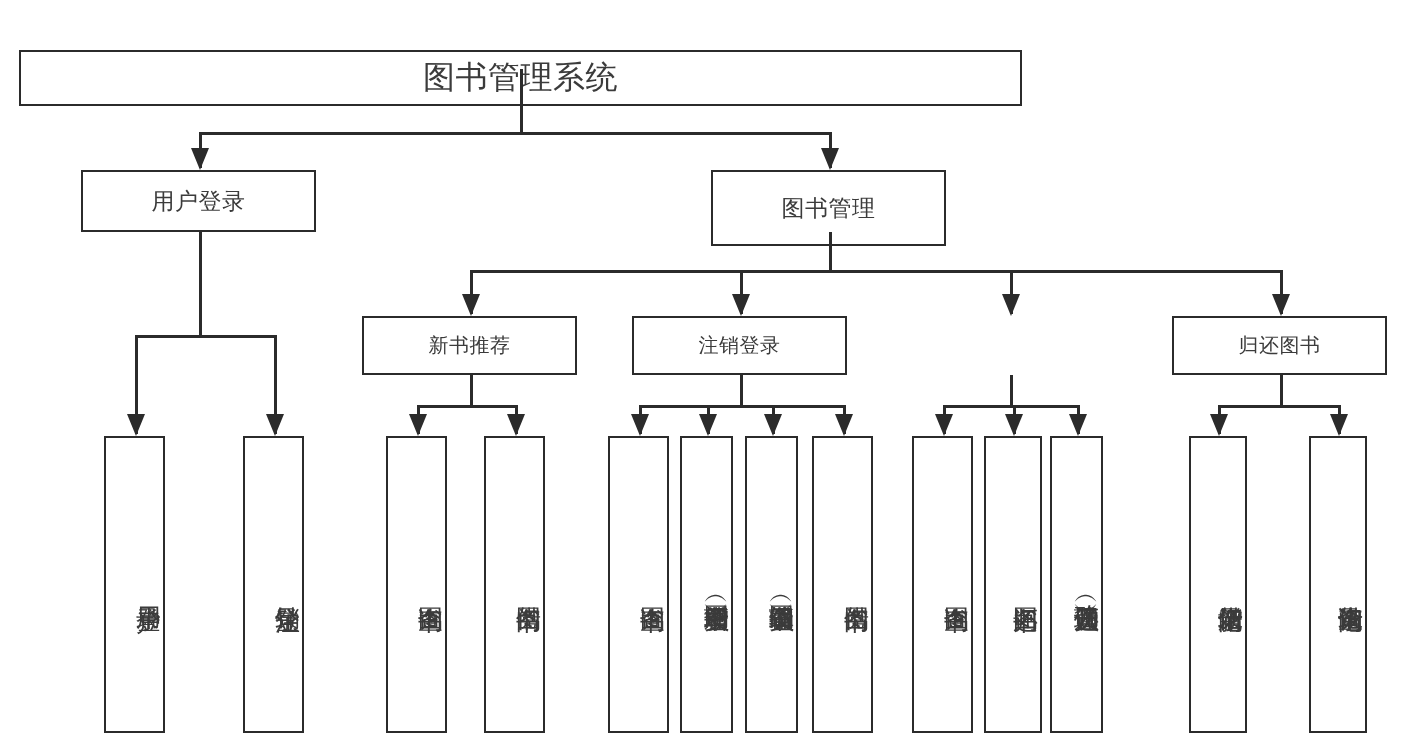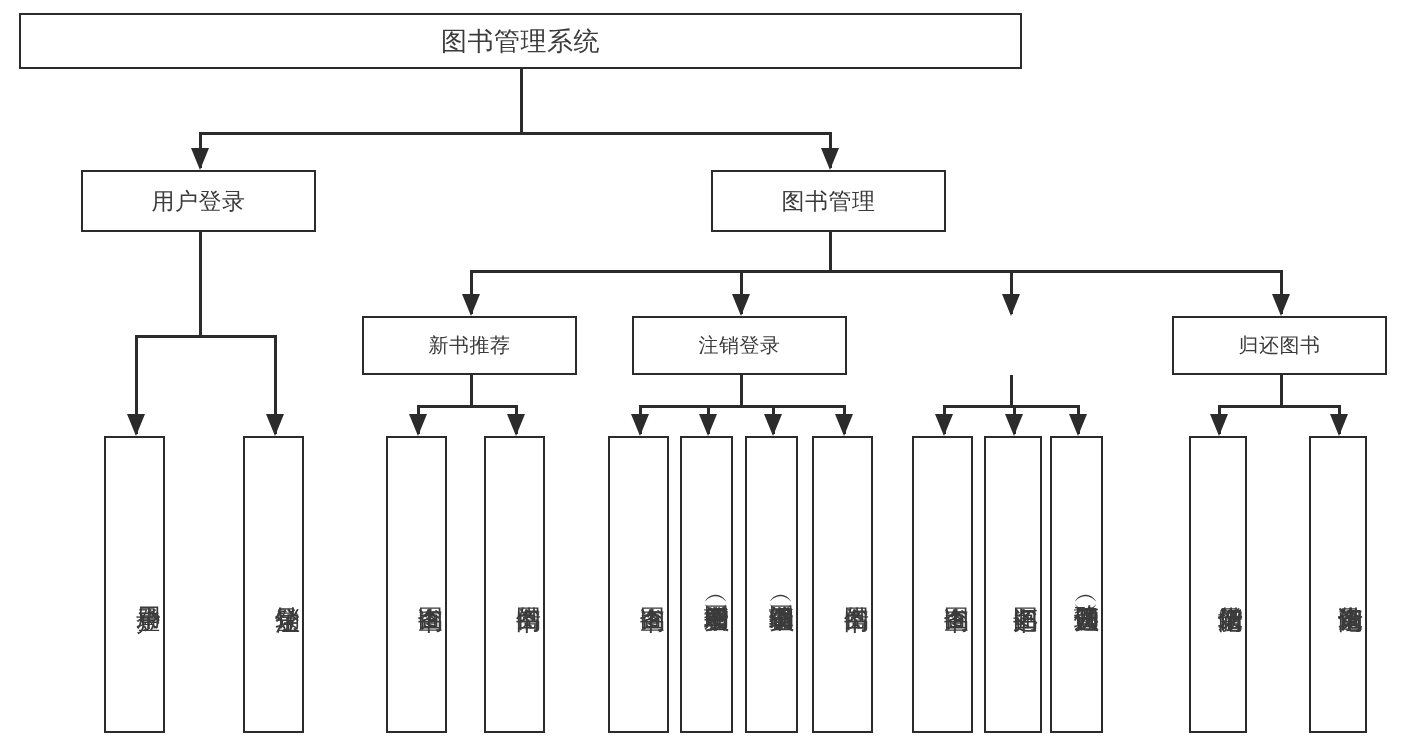--- a/index.html
+++ b/index.html
@@ -22,21 +22,21 @@
     position: absolute;
     box-sizing: border-box;
     border: 2px solid #2b2b2b;
     background: #ffffff;
     display: flex;
     align-items: center;
     justify-content: center;
     color: #3b3b3b;
     letter-spacing: 0.5px;
   }
-  .node.level0 { font-size: 26px; }
+  .node.level0 { font-size: 32px; margin-top: 37px; }
   .node.level1 { font-size: 23px; }
   .node.level2 { font-size: 20px; }
   .node.leaf {
     font-size: 25px;
     writing-mode: vertical-rl;
     text-orientation: upright;
     line-height: 1.18;
     padding-top: 6px;
     align-items: flex-start;
     justify-content: center;
@@ -70,21 +70,21 @@
   }
 </style>
 </head>
 <body>
 
 <div id="canvas">
 
   <div class="node level0" id="n-root" style="left: 19px; top: 13px; width: 1003px; height: 56px;">图书管理系统</div>
 
   <div class="node level1" id="n-l1-0" style="left: 81px; top: 170px; width: 235px; height: 62px;">用户登录</div>
-  <div class="node level1" id="n-l1-1" style="left: 711px; top: 170px; width: 235px; height: 62px;">图书管理</div>
+  <div class="node level1" id="n-l1-1" style="left: 711px; top: 170px; width: 235px; height: 76px;">图书管理</div>
 
   <div class="node level2" id="n-l2-0" style="left: 362px; top: 316px; width: 215px; height: 59px;">新书推荐</div>
   <div class="node level2" id="n-l2-1" style="left: 632px; top: 316px; width: 215px; height: 59px;">注销登录</div>
   <div class="node level2" id="n-l2-3" style="left: 1172px; top: 316px; width: 215px; height: 59px;">归还图书</div>
 
   <div class="node leaf" id="n-lf-0" style="left: 104px; top: 436px; width: 61px; height: 297px;">用户登录</div>
   <div class="node leaf" id="n-lf-1" style="left: 243px; top: 436px; width: 61px; height: 297px;">注销登录</div>
   <div class="node leaf" id="n-lf-2" style="left: 386px; top: 436px; width: 61px; height: 297px;">查询图书</div>
   <div class="node leaf" id="n-lf-3" style="left: 484px; top: 436px; width: 61px; height: 297px;">借阅图书</div>
   <div class="node leaf" id="n-lf-4" style="left: 608px; top: 436px; width: 61px; height: 297px;">查询图书</div>

